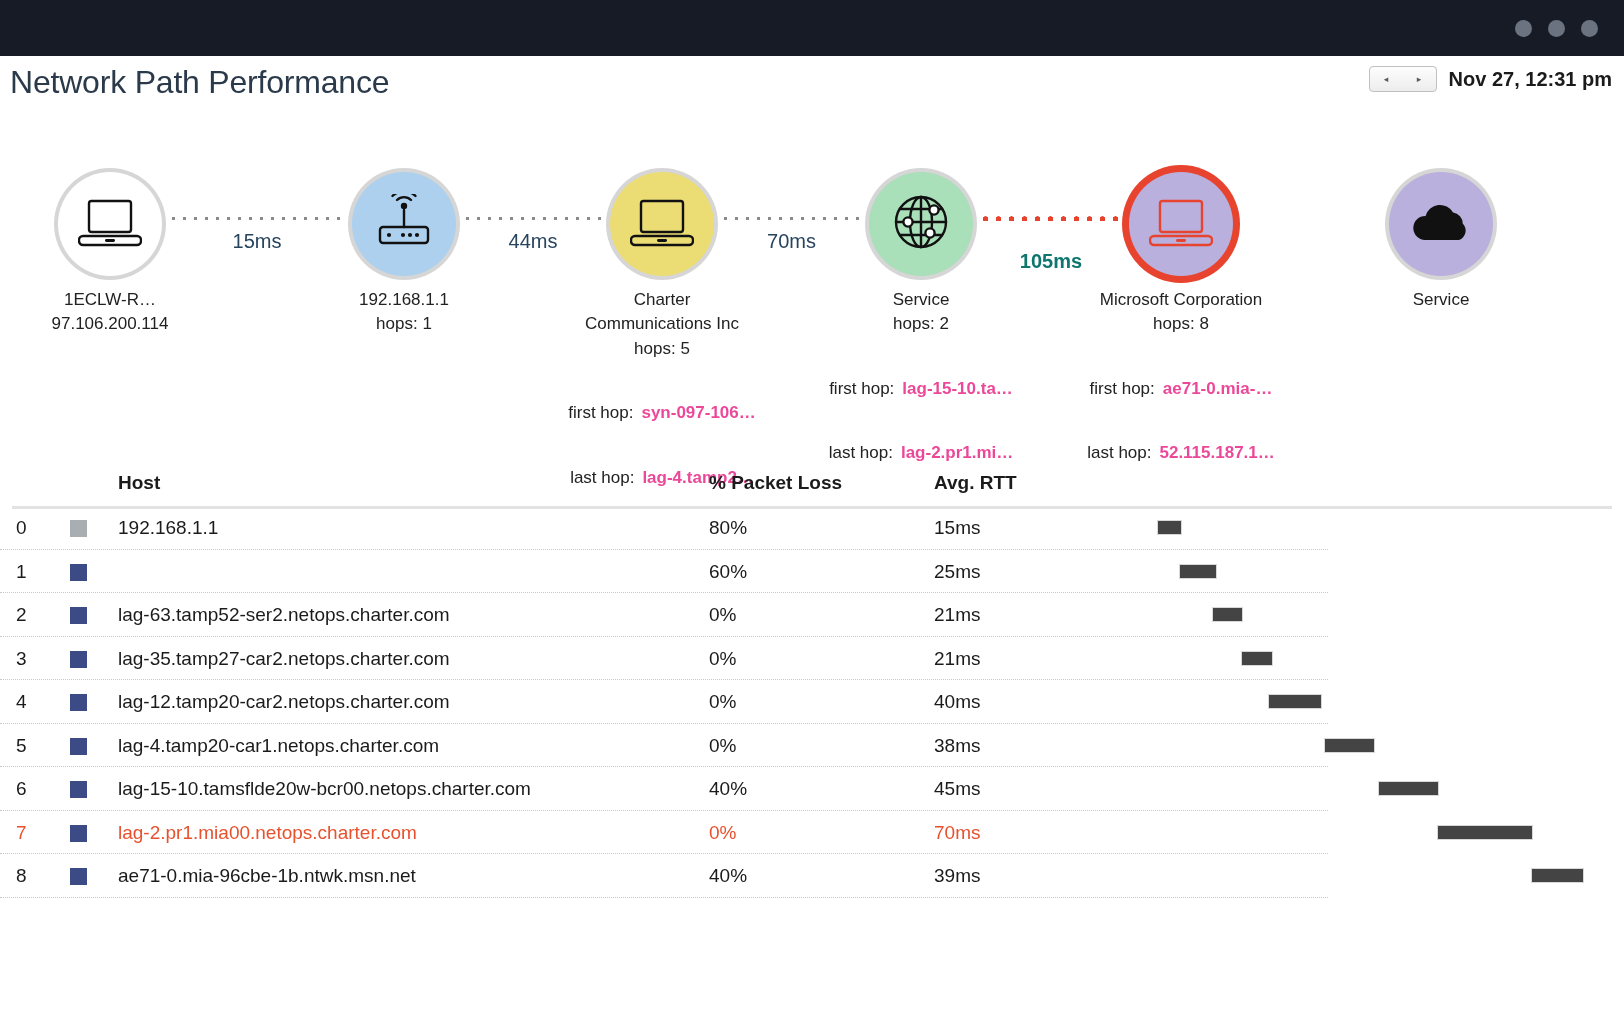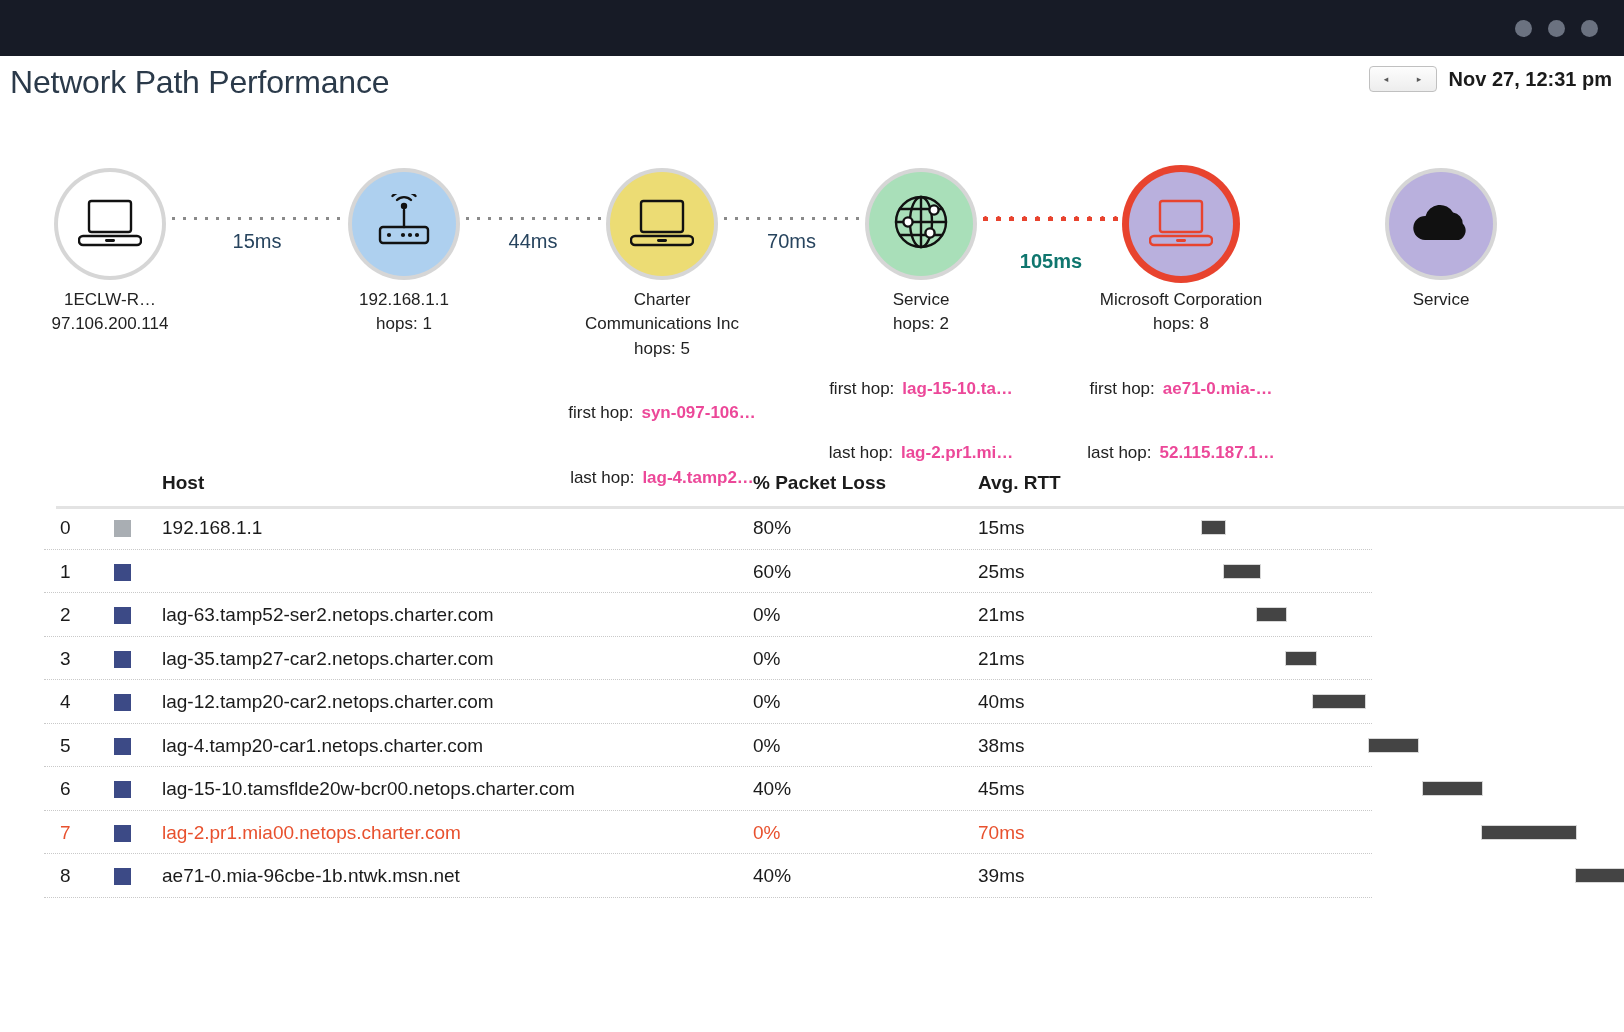--- a/index.html
+++ b/index.html
@@ -76,21 +76,21 @@
     background-image: radial-gradient(circle, #e8432e 2.6px, transparent 2.8px);
     background-size: 13px 6px;
   }
   .link-label {
     position: absolute; top: 118px; left: 0; right: 0; text-align: center;
     font-size: 20px; color: #27445e;
   }
   .link.bad .link-label { color: #0f766e; font-weight: bold; margin-top: 20px; }
 
   
-  #hops-table { position: absolute; top: 462px; left: 0; width: 1328px; margin-left: 44px; }
+  #hops-table { position: absolute; top: 462px; left: 0; width: 1328px; }
   #table-head { position: relative; height: 44px; }
   .th { position: absolute; top: 10px; font-size: 19px; font-weight: bold; color: #1b1b1b; }
   #head-rule {
     position: absolute; top: 44px; left: 12px; width: 1600px; height: 3px;
     background: #e3e3e3;
   }
   .row { position: relative; height: 43.5px; border-bottom: 1px dotted #c9c9c9; }
   .cell { position: absolute; top: 11px; font-size: 19px; color: #1b1b1b; white-space: nowrap; }
   .c-idx { left: 16px; }
   .c-swatch { left: 70px; top: 14px; width: 17px; height: 17px; }

